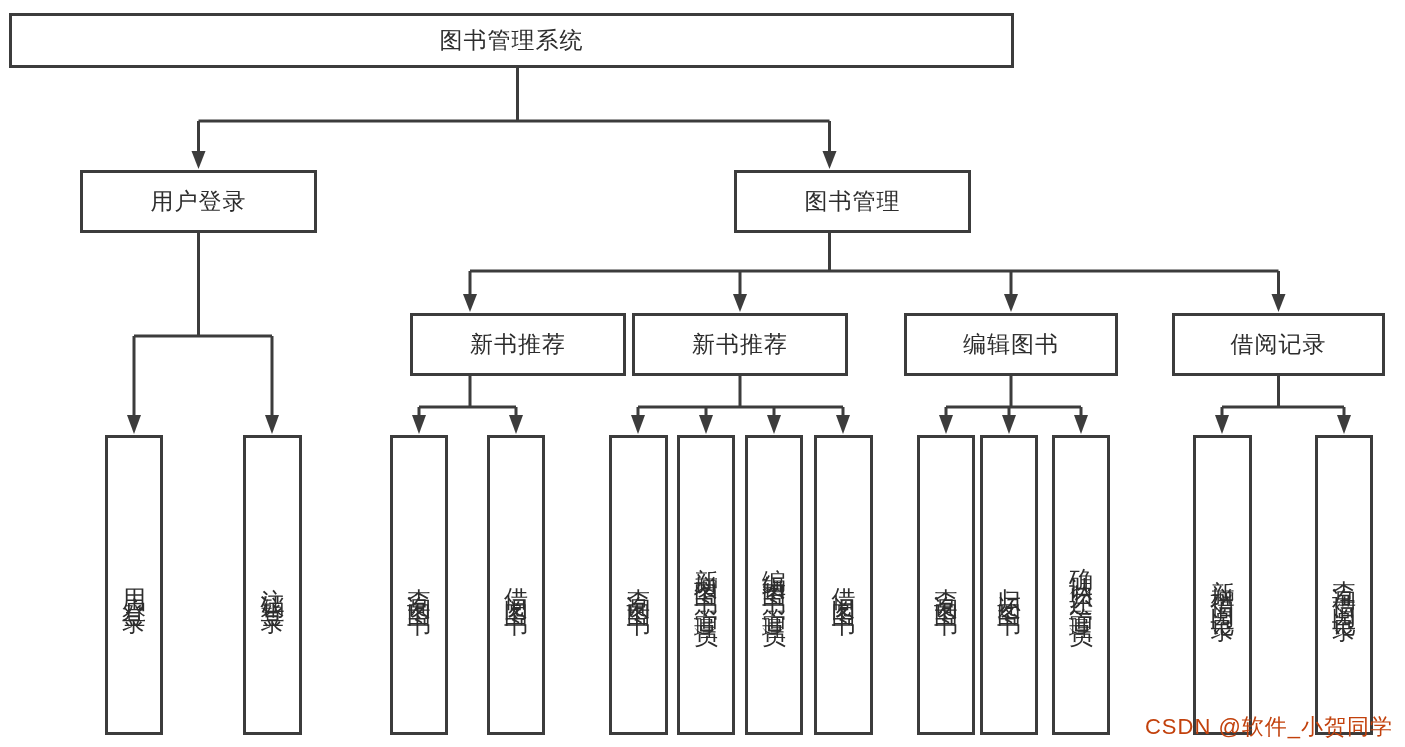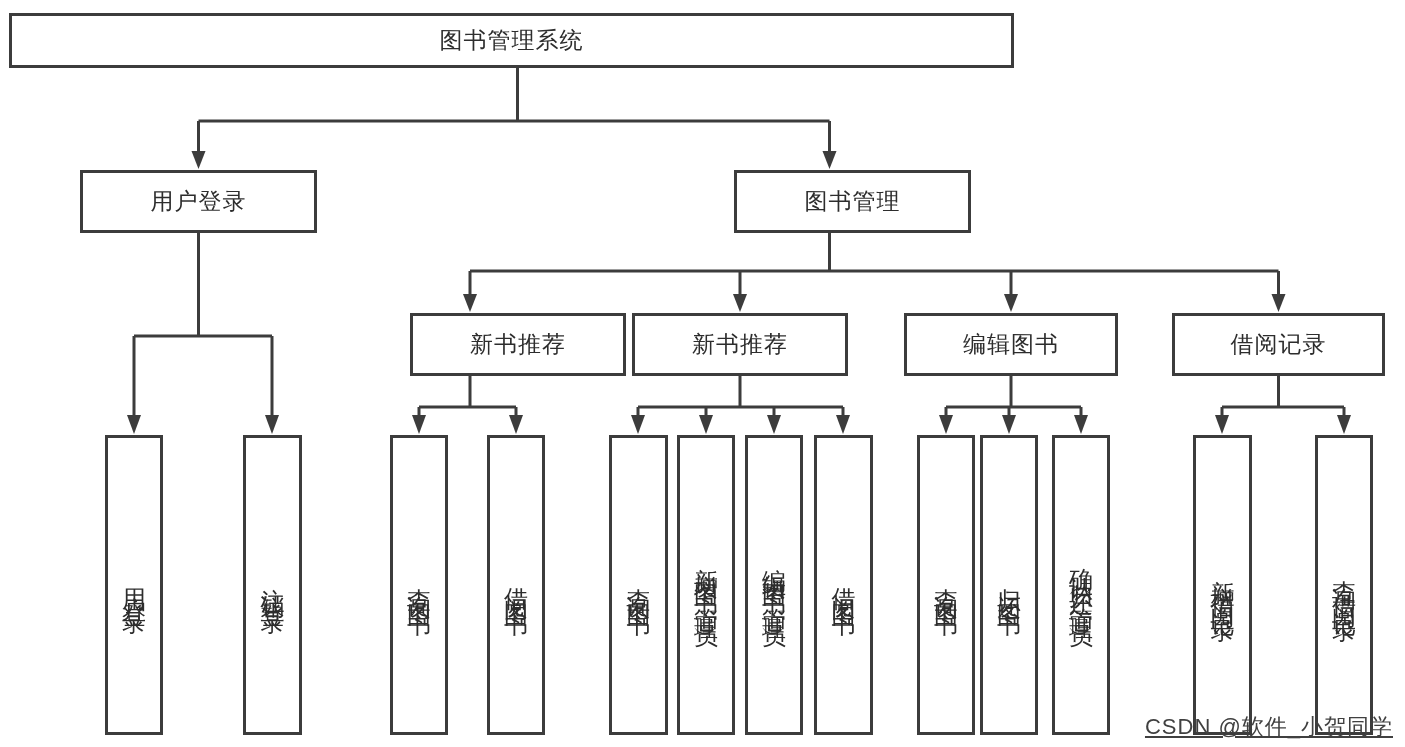--- a/index.html
+++ b/index.html
@@ -33,24 +33,23 @@
     font-size: 24px;
     letter-spacing: 8px;
     line-height: 1;
     white-space: nowrap;
   }
   .watermark {
     position: absolute;
     right: 12px;
     bottom: 5px;
     font-size: 22px;
-    color: #404040;
+    color: #c2410c;
     letter-spacing: 1px;
     white-space: nowrap;
-    text-decoration: underline;
   }
 </style>
 </head>
 <body>
 
 <div class="canvas">
 
   <svg class="connectors" viewBox="0 0 1405 747" xmlns="http://www.w3.org/2000/svg">
 
     <g stroke="#3c3c3c" stroke-width="3" fill="#3c3c3c">

